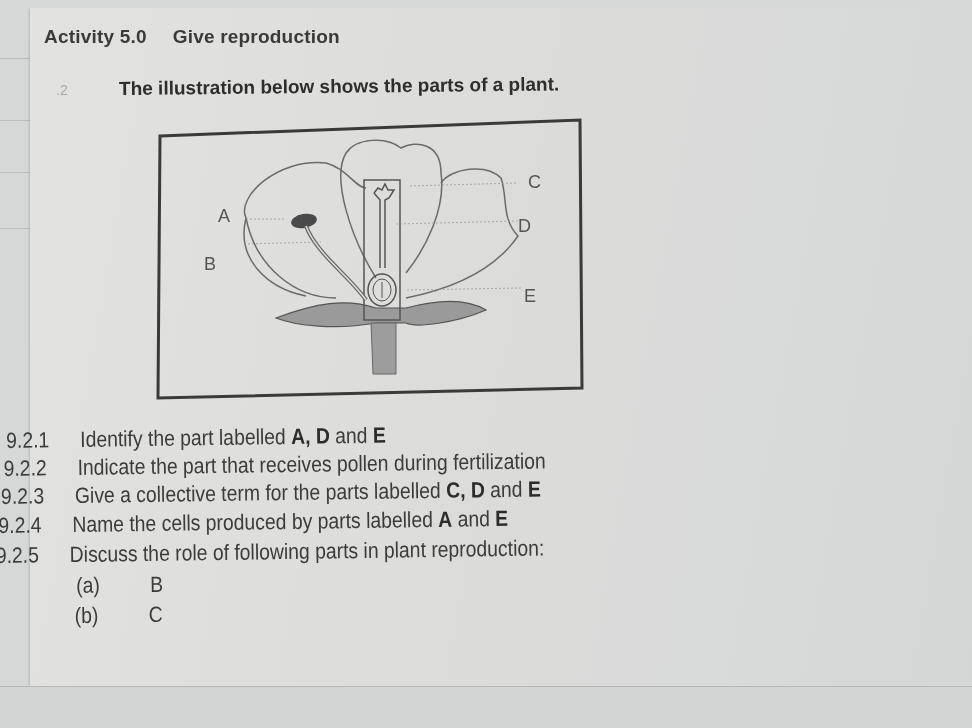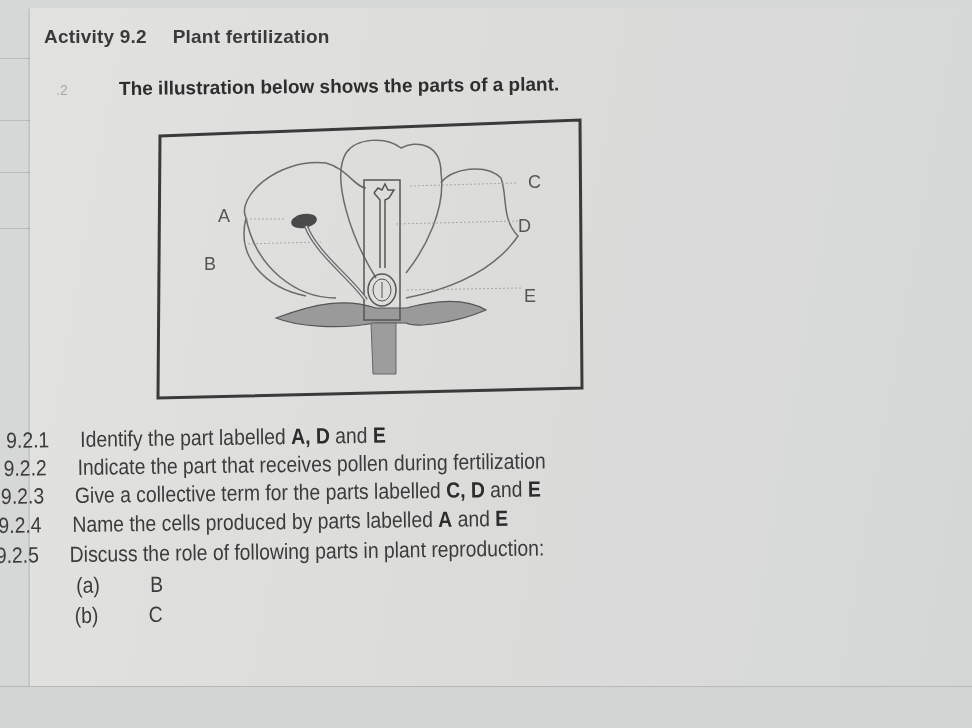--- a/index.html
+++ b/index.html
@@ -64,21 +64,21 @@
   <div class="rule" style="top:58px"></div>
   <div class="rule" style="top:120px"></div>
   <div class="rule" style="top:172px"></div>
   <div class="rule" style="top:228px"></div>
 </div>
 
 <div class="sheet"></div>
 <div class="lower-sheet"></div>
 
 <div class="title">
-  <span>Activity 9.2</span><span class="gap"></span><span>Plant fertilization</span>
+  <span>Activity 5.0</span><span class="gap"></span><span>Give reproduction</span>
 </div>
 
 <div class="qnum-faint">.2</div>
 <div class="intro">The illustration below shows the parts of a plant.</div>
 
 <div class="figure">
   <svg viewBox="0 0 428 284" xmlns="http://www.w3.org/2000/svg">
 
     <polygon points="4,18 424,2 426,270 2,280" fill="none" stroke="#3a3a3a" stroke-width="3"></polygon>
 

